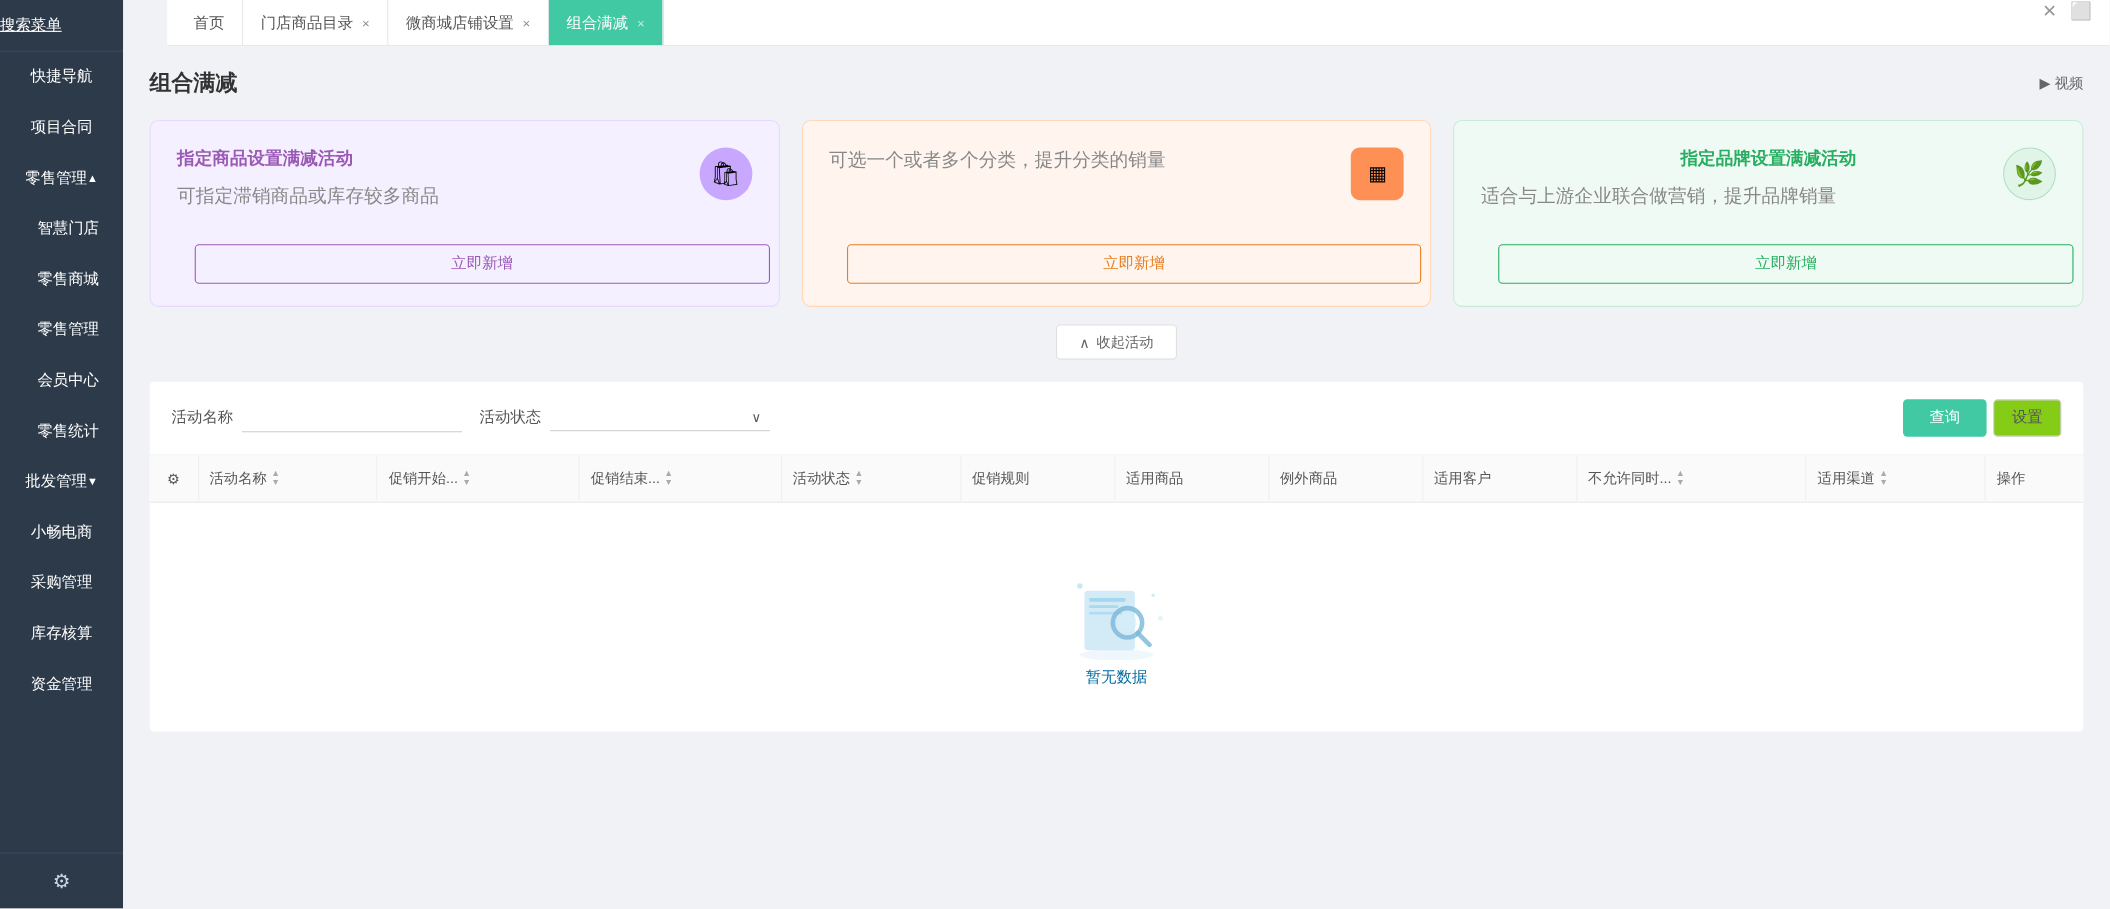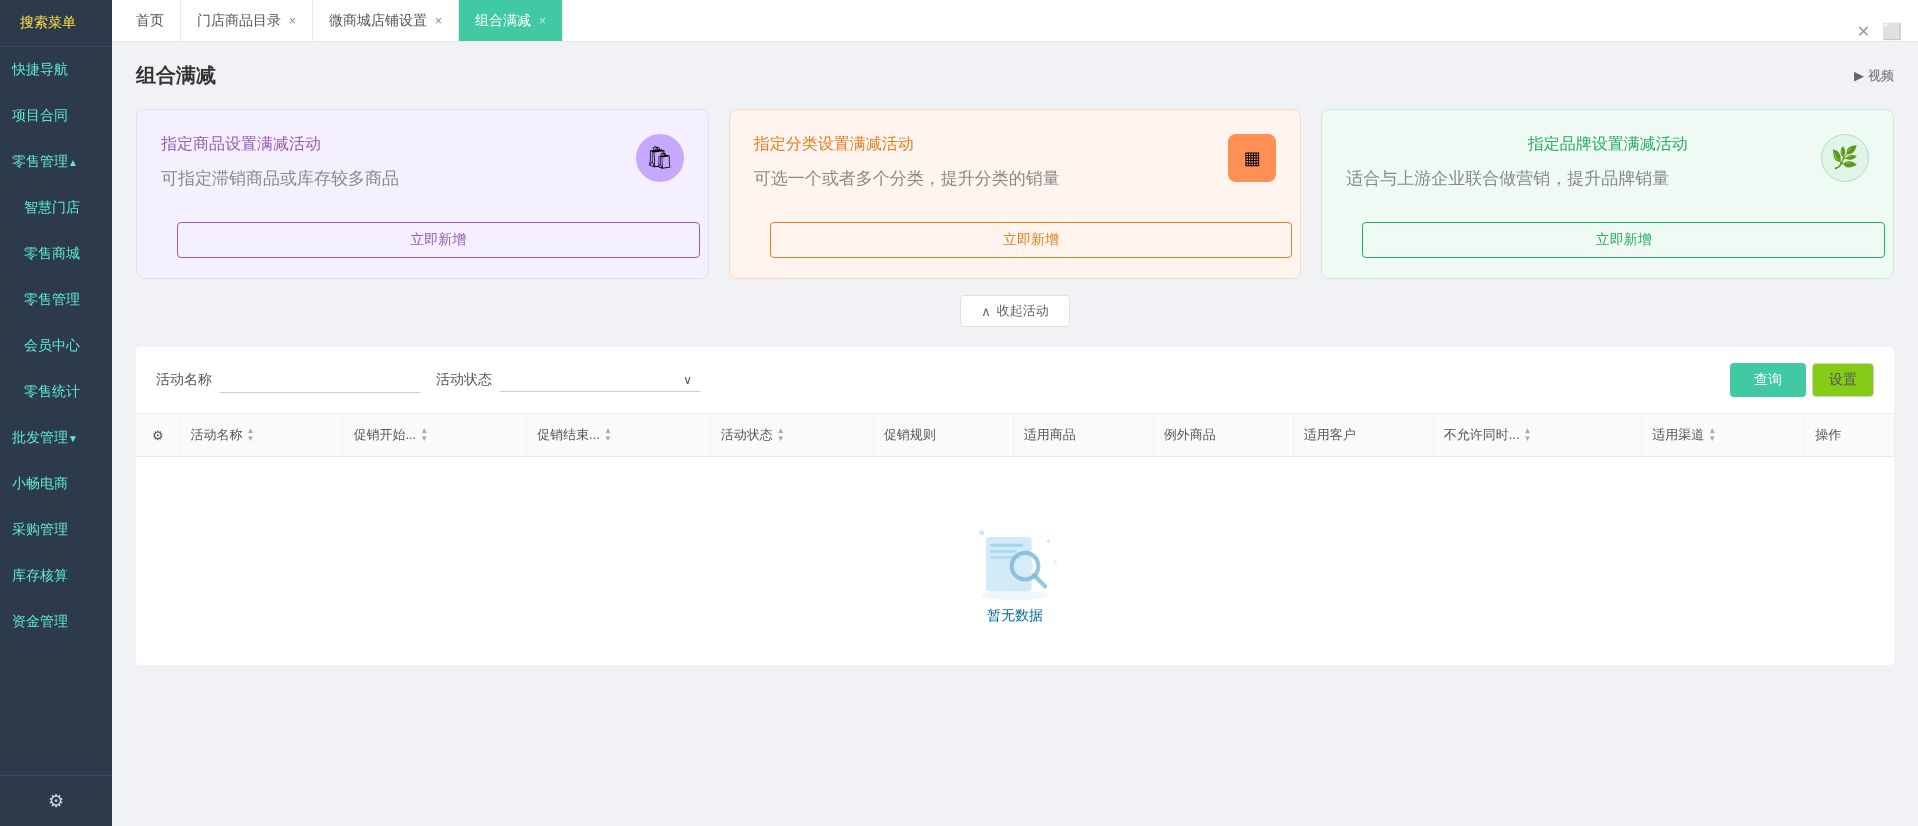--- a/index.html
+++ b/index.html
@@ -10,34 +10,35 @@
       width: 112px;
       background: #2d3a4a;
       color: #cdd4dc;
       display: flex;
       flex-direction: column;
       flex-shrink: 0;
       height: 100%;
       overflow: hidden;
     }
     .sidebar-search {
-      padding: 14px 20px;
-      font-size: 14px;
-      color: #fde047;
+      padding: 14px 0;
+      font-size: 14px;
+      color: #ffffff;
       border-bottom: 1px solid #3a4a5c;
       cursor: pointer;
+      text-decoration: underline;
     }
     .sidebar-item {
       padding: 14px 12px;
       font-size: 14px;
-      color: #5eead4;
-      cursor: pointer;
-      display: flex;
-      align-items: center;
-      justify-content: flex-start;
+      color: #ffffff;
+      cursor: pointer;
+      display: flex;
+      align-items: center;
+      justify-content: center;
     }
     .sidebar-item .arrow { font-size: 10px; }
     .sidebar-bottom {
       margin-top: auto;
       padding: 14px 12px;
       display: flex;
       justify-content: center;
       border-top: 1px solid #3a4a5c;
     }
 
@@ -46,27 +47,28 @@
       flex: 1;
       display: flex;
       flex-direction: column;
       overflow: hidden;
       background: #f0f2f5;
     }
 
     
     .tab-bar {
       display: flex;
-      align-items: flex-end;
+      align-items: flex-start;
       background: #fff;
       border-bottom: 1px solid #e8e8e8;
       padding: 0 8px;
       height: 42px;
       flex-shrink: 0;
       position: relative;
+      margin-left: 40px;
     }
     .tab {
       display: flex;
       align-items: center;
       padding: 0 16px;
       height: 100%;
       cursor: pointer;
       font-size: 14px;
       color: #555;
       border-right: 1px solid #e8e8e8;
@@ -150,21 +152,21 @@
       display: flex;
       align-items: center;
       justify-content: center;
       font-size: 22px;
     }
     .icon-bg-purple { background: #c8a8ff; }
     .icon-bg-orange { background: #ff9055; }
     .icon-bg-green { background: #e0f5e8; border: 1px solid #b0dfc0; }
     .card-title {
       font-size: 16px;
-      font-weight: 400;
+      font-weight: 700;
       margin-bottom: 12px;
     }
     .card-purple .card-title { color: #9b59b6; }
     .card-orange .card-title { color: #e67e22; }
     .card-green .card-title { color: #27ae60; text-align: center; }
     .card-desc {
       font-size: 17px;
       color: #888;
       margin-bottom: 20px;
       flex: 1;
@@ -405,21 +407,20 @@
 
       <div class="activity-card card-purple">
         <div class="card-icon icon-bg-purple">🛍</div>
         <div class="card-title">指定商品设置满减活动</div>
         <div class="card-desc">可指定滞销商品或库存较多商品</div>
         <button class="card-btn">立即新增</button>
       </div>
 
       <div class="activity-card card-orange">
         <div class="card-icon icon-bg-orange" style="border-radius:8px;font-size:18px;">▦</div>
-        <div class="card-title">指定分类设置满减活动</div>
         <div class="card-desc">可选一个或者多个分类，提升分类的销量</div>
         <button class="card-btn">立即新增</button>
       </div>
 
       <div class="activity-card card-green">
         <div class="card-icon icon-bg-green">🌿</div>
         <div class="card-title">指定品牌设置满减活动</div>
         <div class="card-desc">适合与上游企业联合做营销，提升品牌销量</div>
         <button class="card-btn">立即新增</button>
       </div>

